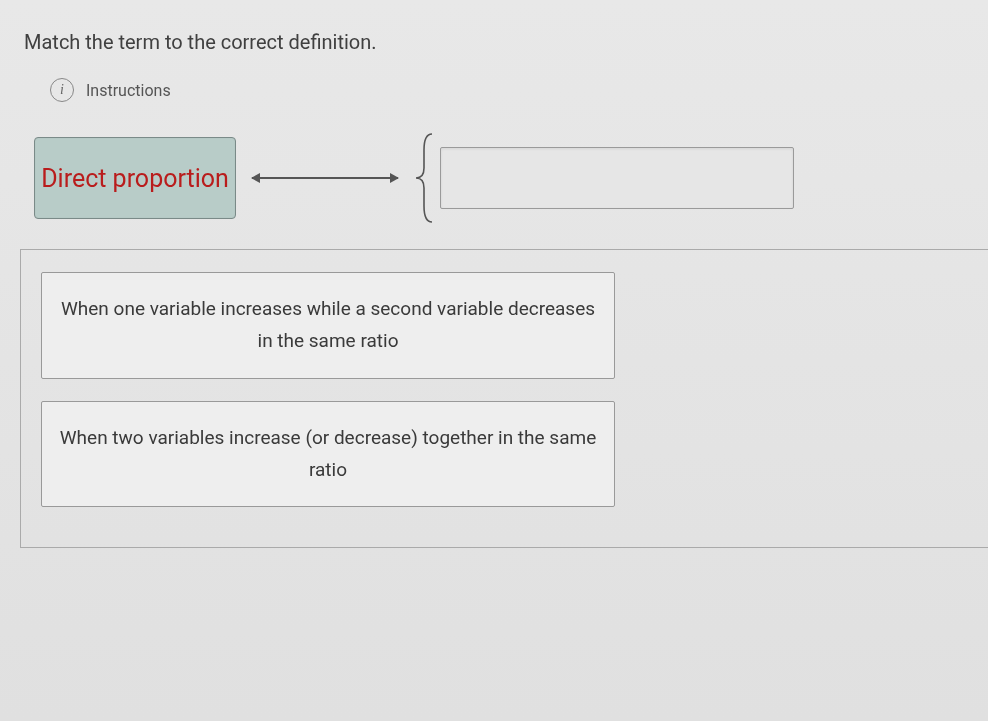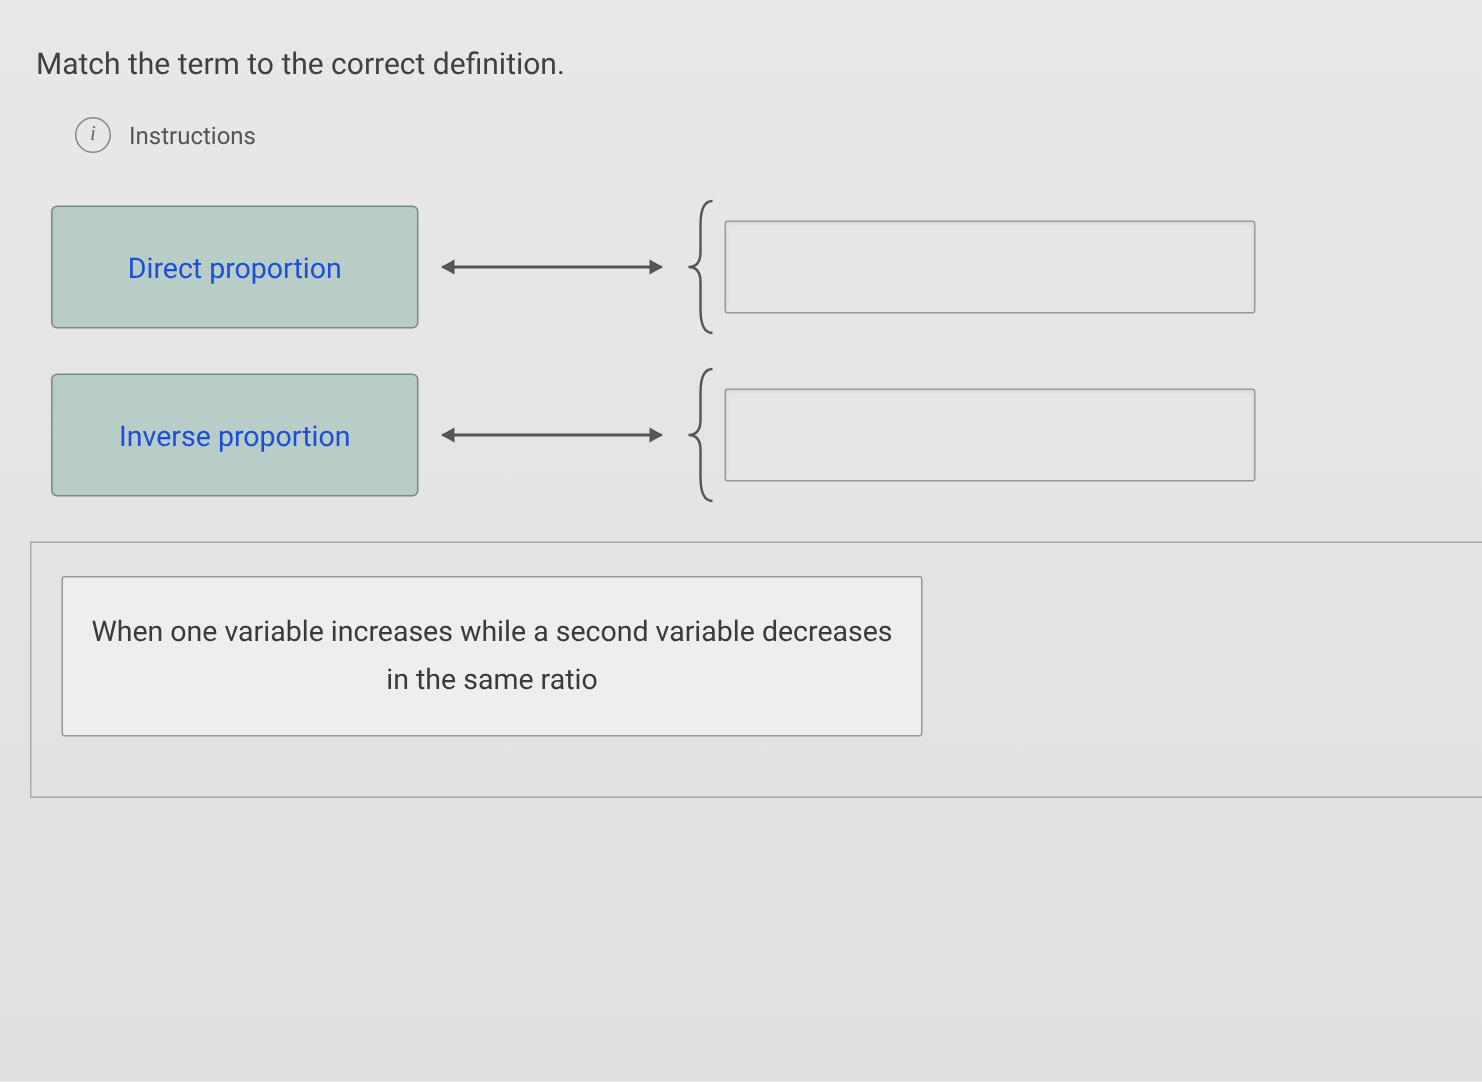--- a/index.html
+++ b/index.html
@@ -53,30 +53,30 @@
       gap: 30px;
       margin-left: 14px;
       margin-bottom: 30px;
     }
     .match-row {
       display: flex;
       align-items: center;
       height: 82px;
     }
     .term-box {
-      width: 245px;
+      width: 202px;
       height: 82px;
       background: #b8ccc8;
       border: 1px solid #7a8a88;
       border-radius: 4px;
       display: flex;
       align-items: center;
       justify-content: center;
-      font-size: 19px;
-      color: #1d4ed8;
+      font-size: 25px;
+      color: #b91c1c;
       flex-shrink: 0;
       box-shadow: inset 0 0 2px rgba(0,0,0,0.06);
     }
     .connector {
       width: 146px;
       height: 2px;
       position: relative;
       margin-left: 16px;
       margin-right: 16px;
       background: #555;
@@ -160,28 +160,19 @@
     <div class="term-box">Direct proportion</div>
     <div class="connector"></div>
     <div class="bracket-slot">
       <svg class="bracket" viewBox="0 0 22 92">
         <path d="M18 2 Q10 2 10 18 L10 36 Q10 46 2 46 Q10 46 10 56 L10 74 Q10 90 18 90" stroke="#555" stroke-width="1.6" fill="none"></path>
       </svg>
       <div class="drop-target"></div>
     </div>
   </div>
 
-  <div class="match-row">
-    <div class="term-box">Inverse proportion</div>
-    <div class="connector"></div>
-    <div class="bracket-slot">
-      <svg class="bracket" viewBox="0 0 22 92">
-        <path d="M18 2 Q10 2 10 18 L10 36 Q10 46 2 46 Q10 46 10 56 L10 74 Q10 90 18 90" stroke="#555" stroke-width="1.6" fill="none"></path>
-      </svg>
-      <div class="drop-target"></div>
-    </div>
-  </div>
 
 </div>
 
 <div class="answer-pool">
   <div class="definition-card">When one variable increases while a second variable decreases in the same ratio</div>
+  <div class="definition-card">When two variables increase (or decrease) together in the same ratio</div>
 </div>
 
 </body></html>

